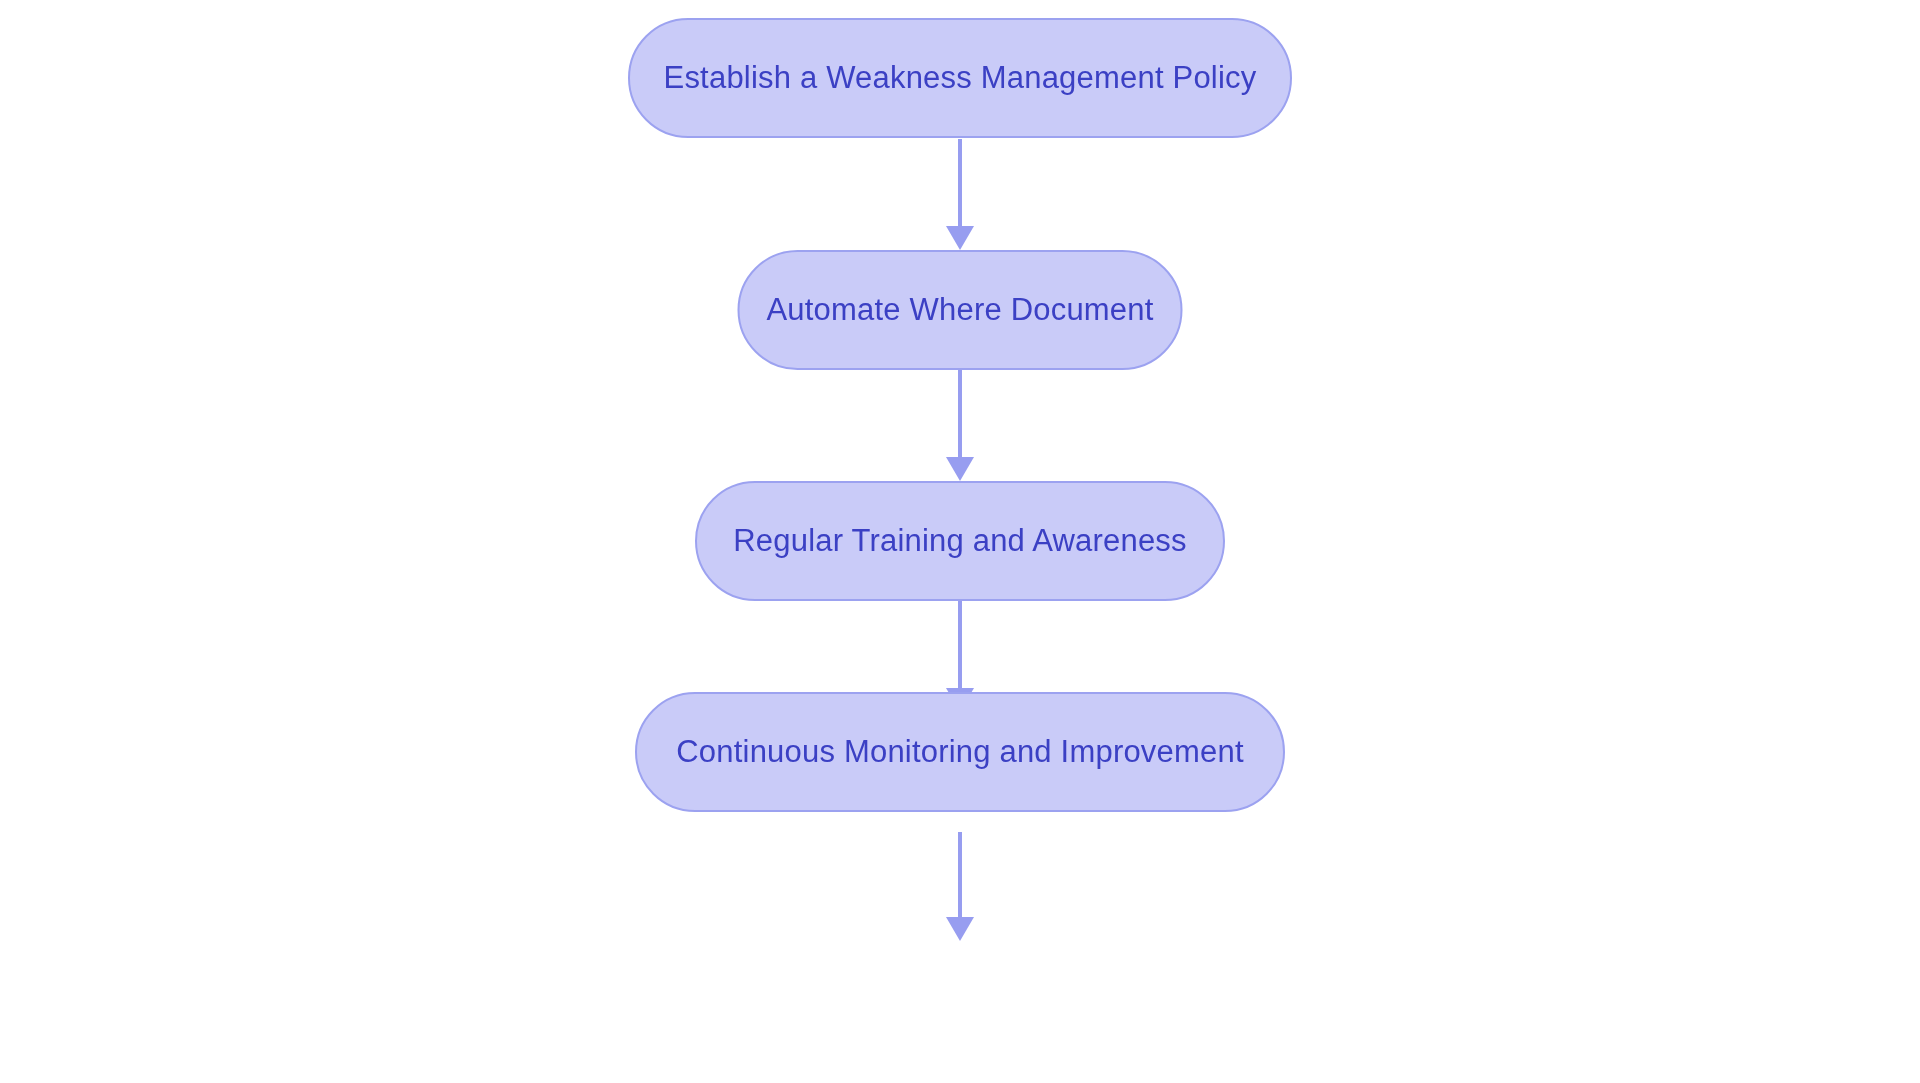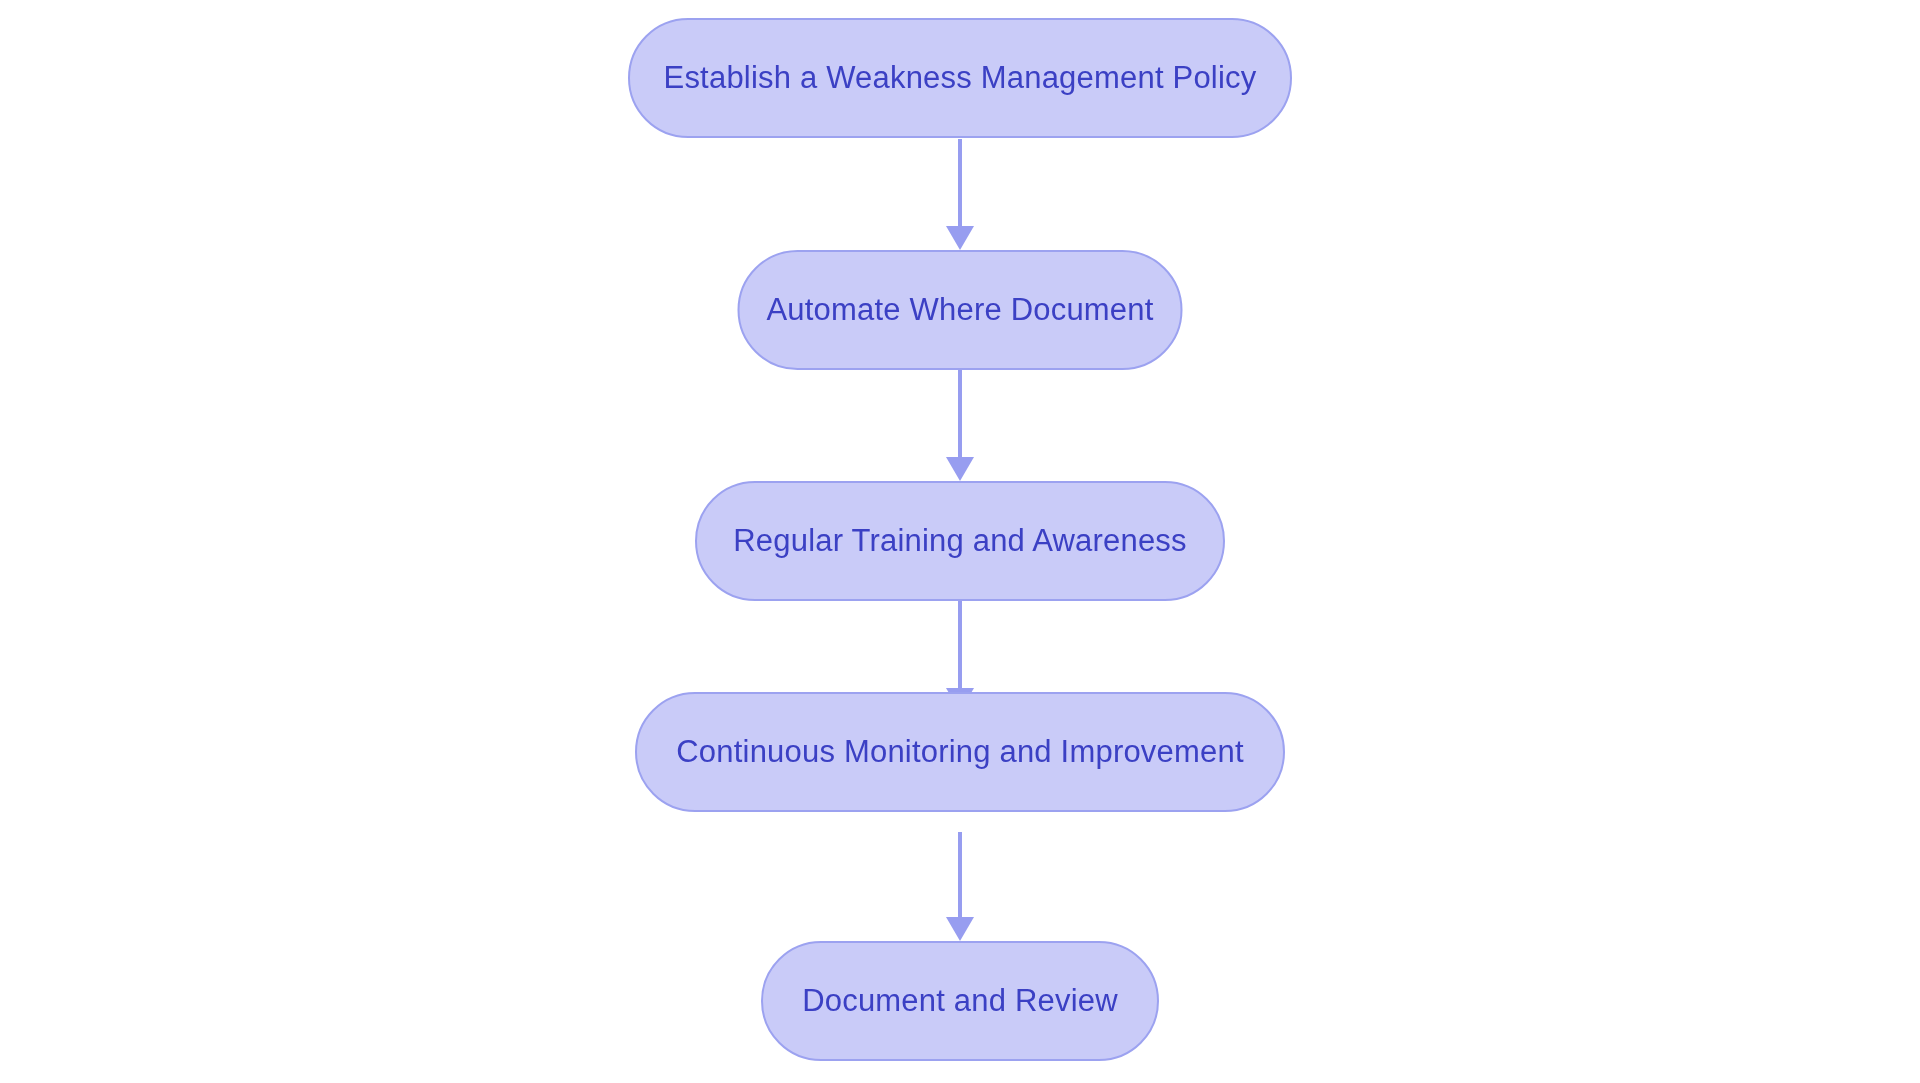--- a/index.html
+++ b/index.html
@@ -106,17 +106,14 @@
 
   <div class="node node-3">
     <span class="node-label">Continuous Monitoring and Improvement</span>
   </div>
 
   <div class="arrow arrow-3">
     <span class="shaft"></span>
     <span class="head"></span>
   </div>
 
-  <div class="node node-4">
-    <span class="node-label">Document and Review</span>
-  </div>
 
 </div>
 
 </body></html>

